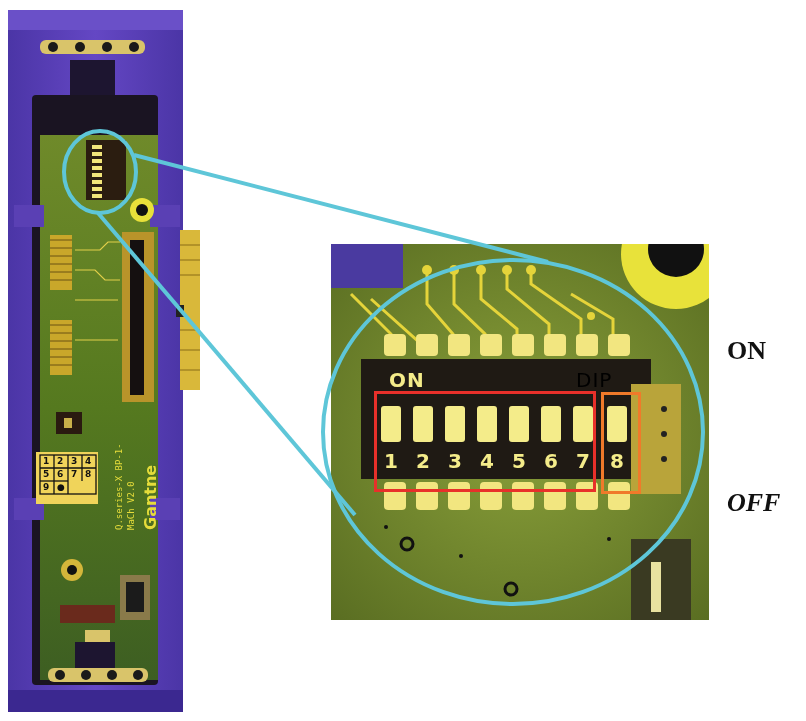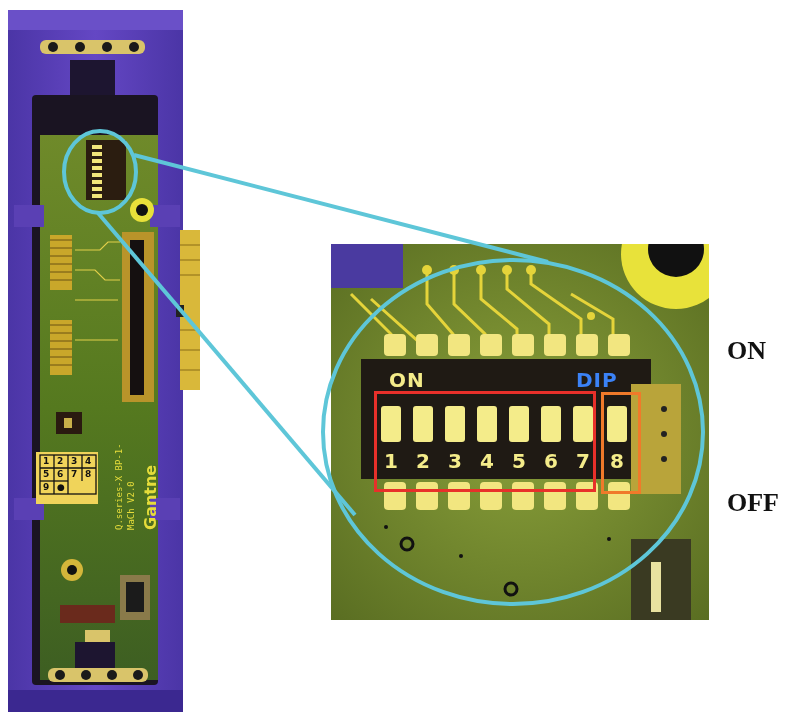--- a/index.html
+++ b/index.html
@@ -240,21 +240,21 @@
         <circle cx="130" cy="312" r="2"></circle>
         <circle cx="278" cy="295" r="2"></circle>
         <circle cx="55" cy="283" r="2"></circle>
       </g>
 
     <rect x="300" y="295" width="60" height="81" fill="#3a3a22"></rect>
     <rect x="320" y="318" width="10" height="50" fill="#e8e2a0"></rect>
   </svg>
 
   <div class="abs" style="left:58px;top:124px;font-size:20px;font-weight:bold;color:#f4ec8a;letter-spacing:1px;">ON</div>
-  <div class="abs" style="left:245px;top:124px;font-size:20px;font-weight:bold;color:#3b82f6;letter-spacing:1px;">DIP</div>
+  <div class="abs" style="left:245px;top:124px;font-size:20px;font-weight:normal;color:#000000;letter-spacing:1px;">DIP</div>
 
   <div class="abs" style="left:0;top:205px;width:378px;height:26px;font-size:20px;font-weight:bold;color:#f4ec8a;">
     <span class="abs" style="left:53px;">1</span>
     <span class="abs" style="left:85px;">2</span>
     <span class="abs" style="left:117px;">3</span>
     <span class="abs" style="left:149px;">4</span>
     <span class="abs" style="left:181px;">5</span>
     <span class="abs" style="left:213px;">6</span>
     <span class="abs" style="left:245px;">7</span>
     <span class="abs" style="left:279px;">8</span>
@@ -271,13 +271,13 @@
     <ellipse cx="100" cy="172" rx="36" ry="41"></ellipse>
 
     <ellipse cx="513" cy="432" rx="190" ry="172"></ellipse>
 
     <line x1="134" y1="155" x2="548" y2="262"></line>
     <line x1="98" y1="213" x2="355" y2="515"></line>
   </g>
 </svg>
 
 <div class="label" style="left:727px;top:336px;">ON</div>
-<div class="label" style="left:727px;top:488px;">OFF</div>
+<div class="label" style="left:727px;top:488px;font-style:italic;">OFF</div>
 
 </body></html>

